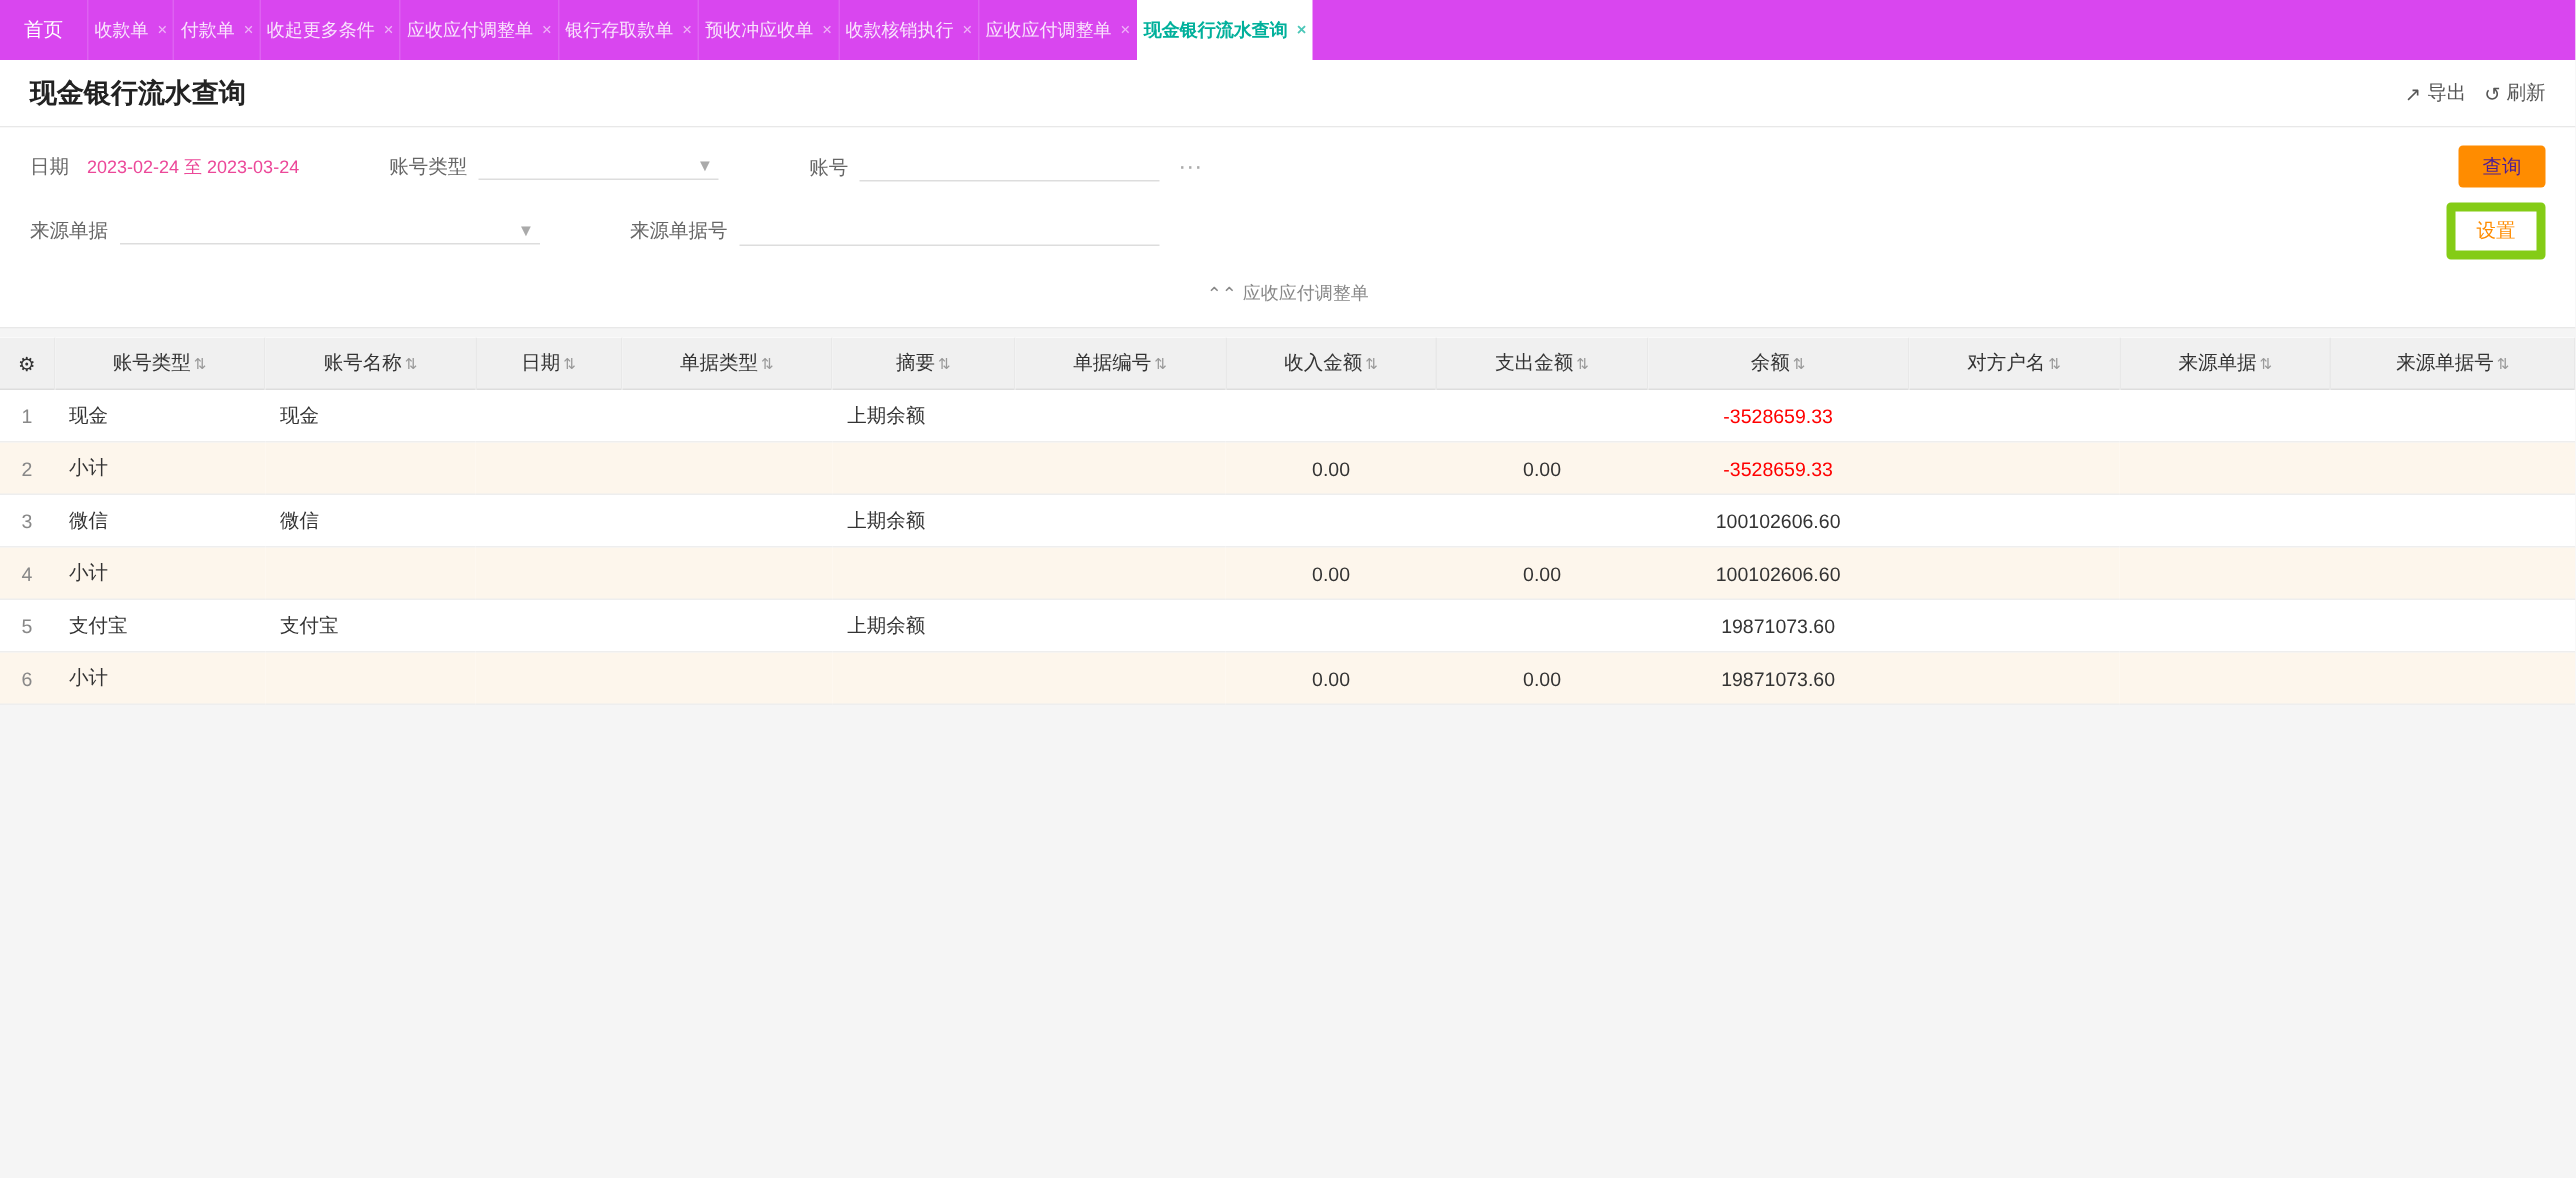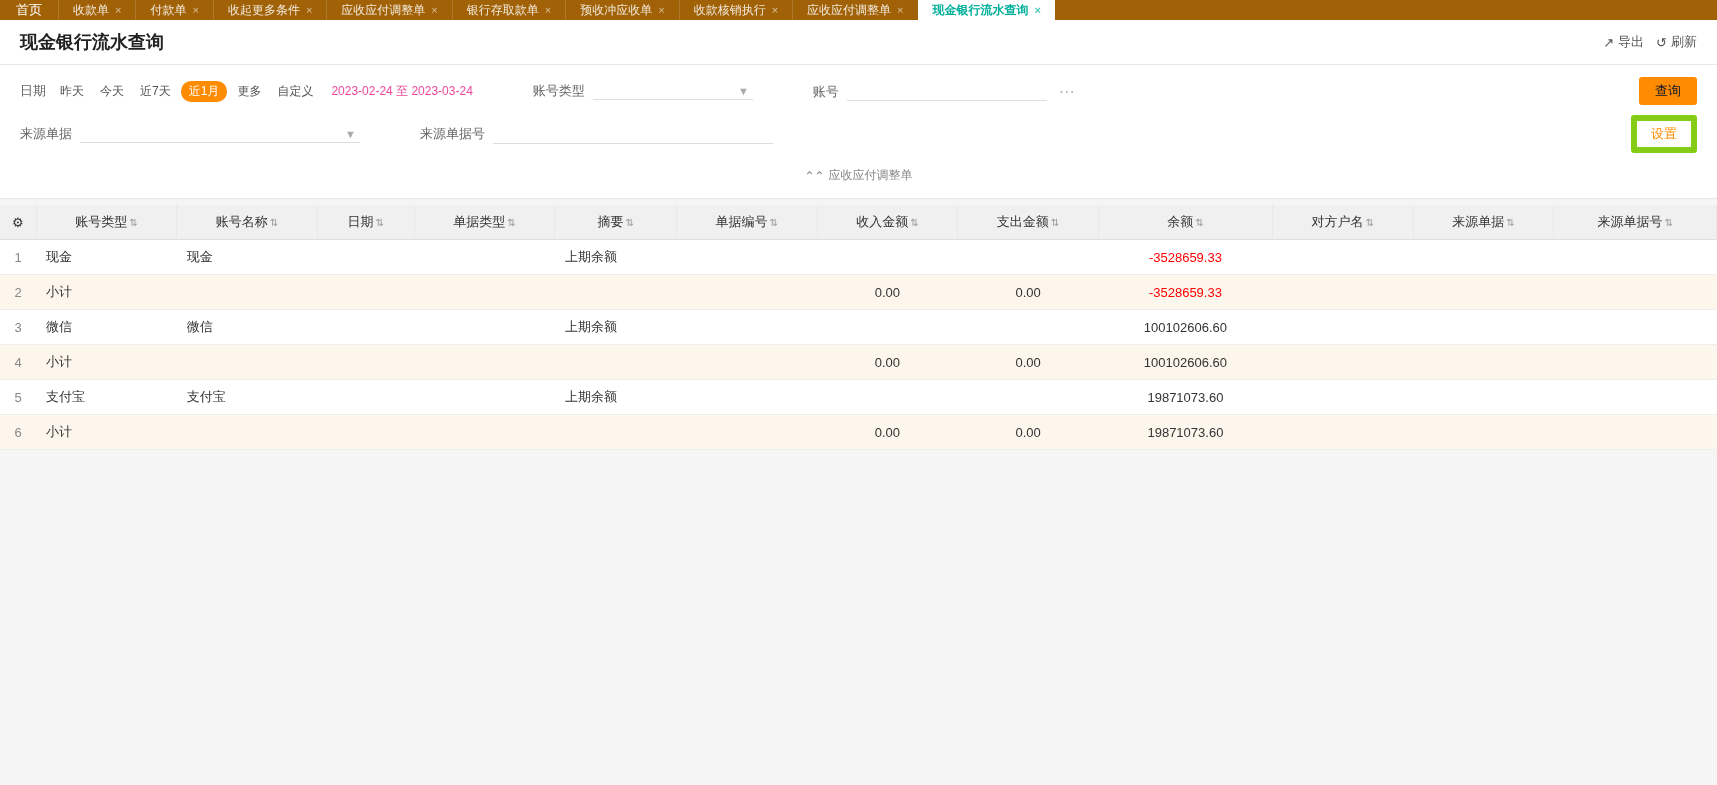--- a/index.html
+++ b/index.html
@@ -2,38 +2,38 @@
 <html><head>
   <meta charset="utf-8">
   <style>
     * { box-sizing: border-box; margin: 0; padding: 0; }
     body { font-family: 'Microsoft YaHei', 'PingFang SC', sans-serif; font-size: 13px; background: #f5f5f5; color: #333; }
 
     
     .top-nav {
       display: flex;
       align-items: center;
-      background: #a16207;
-      height: 20px;
+      background: #d946ef;
+      height: 40px;
       overflow: hidden;
     }
     .top-nav .nav-home {
       padding: 0 16px;
       color: #fff;
       font-size: 13px;
       cursor: pointer;
       white-space: nowrap;
       height: 100%;
       display: flex;
       align-items: center;
     }
     .top-nav .nav-tab {
       display: flex;
       align-items: center;
-      padding: 0 14px;
+      padding: 0 4px;
       height: 100%;
       color: rgba(255,255,255,0.85);
       font-size: 12px;
       cursor: pointer;
       white-space: nowrap;
       border-left: 1px solid rgba(255,255,255,0.15);
       position: relative;
     }
     .top-nav .nav-tab.active {
       background: #fff;
@@ -152,21 +152,21 @@
       padding: 2px 4px;
     }
     .three-dots {
       color: #aaa;
       font-size: 16px;
       cursor: pointer;
       margin-left: 4px;
     }
     .query-btn {
       background: #ff8c00;
-      color: #0f172a;
+      color: #4c1d95;
       border: none;
       padding: 5px 16px;
       border-radius: 3px;
       font-size: 13px;
       cursor: pointer;
       white-space: nowrap;
     }
     .settings-btn {
       background: #fff;
       color: #ff8c00;
@@ -297,28 +297,20 @@
       <span>刷新</span>
     </button>
   </div>
 </div>
 
 <div class="filter-area">
   <div class="filter-row">
 
     <div class="filter-group">
       <span class="filter-label">日期</span>
-      <div class="date-range-btns">
-        <button class="date-range-btn">昨天</button>
-        <button class="date-range-btn">今天</button>
-        <button class="date-range-btn">近7天</button>
-        <button class="date-range-btn active">近1月</button>
-        <button class="date-range-btn">更多</button>
-        <button class="date-range-btn">自定义</button>
-      </div>
       <span class="date-range-value">2023-02-24 至 2023-03-24</span>
     </div>
 
     <div class="filter-group" style="margin-left: 40px;">
       <span class="filter-label">账号类型</span>
       <div class="filter-select">
         <span class="filter-select-text"></span>
         <span class="filter-select-arrow">▼</span>
       </div>
     </div>

